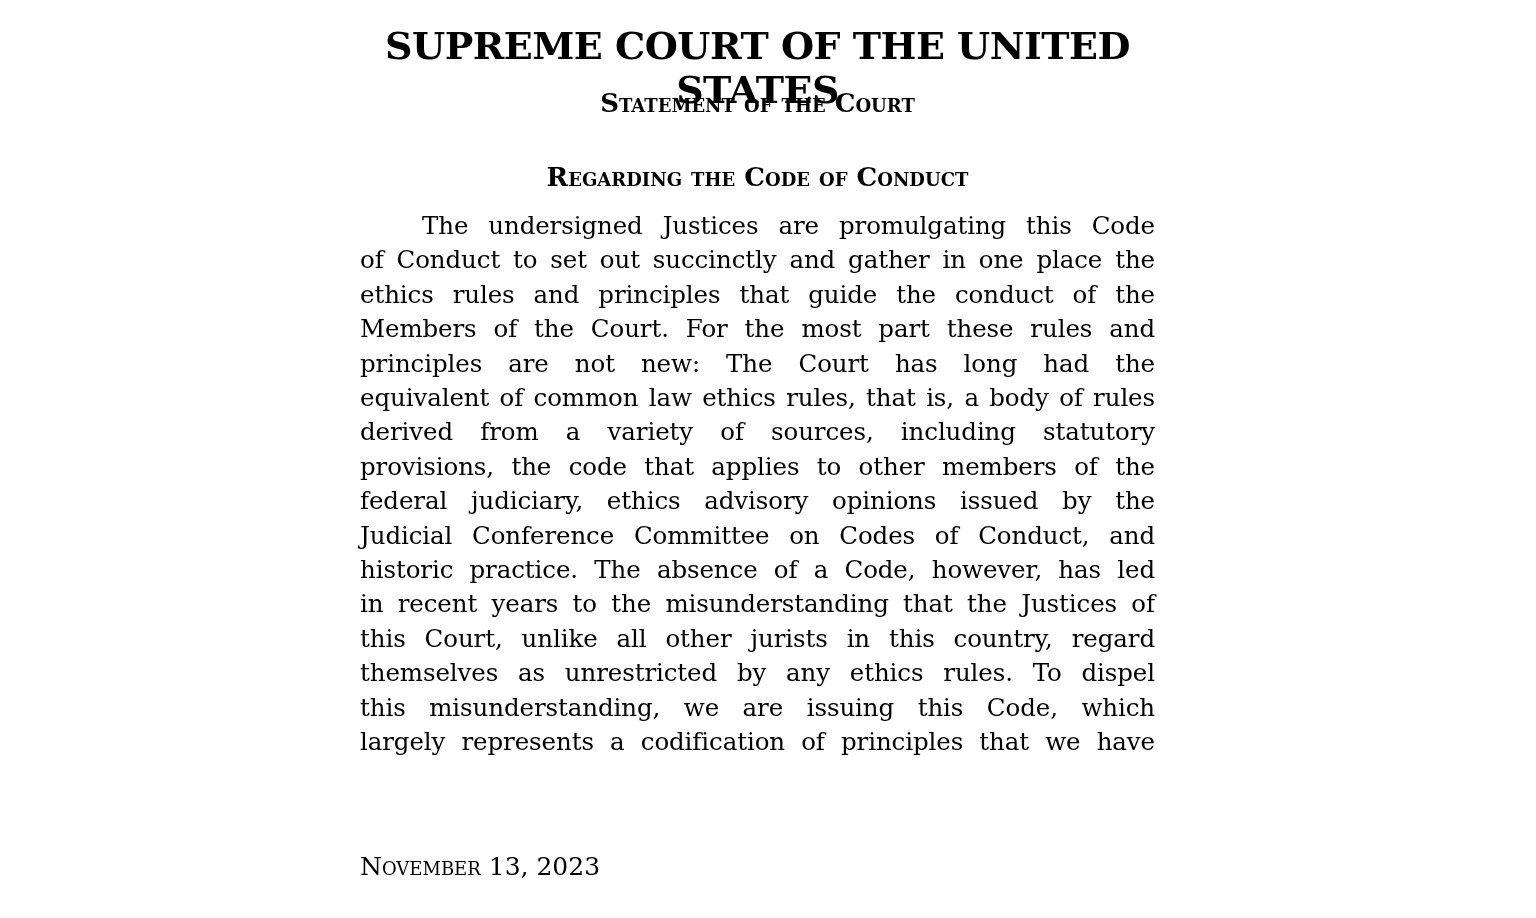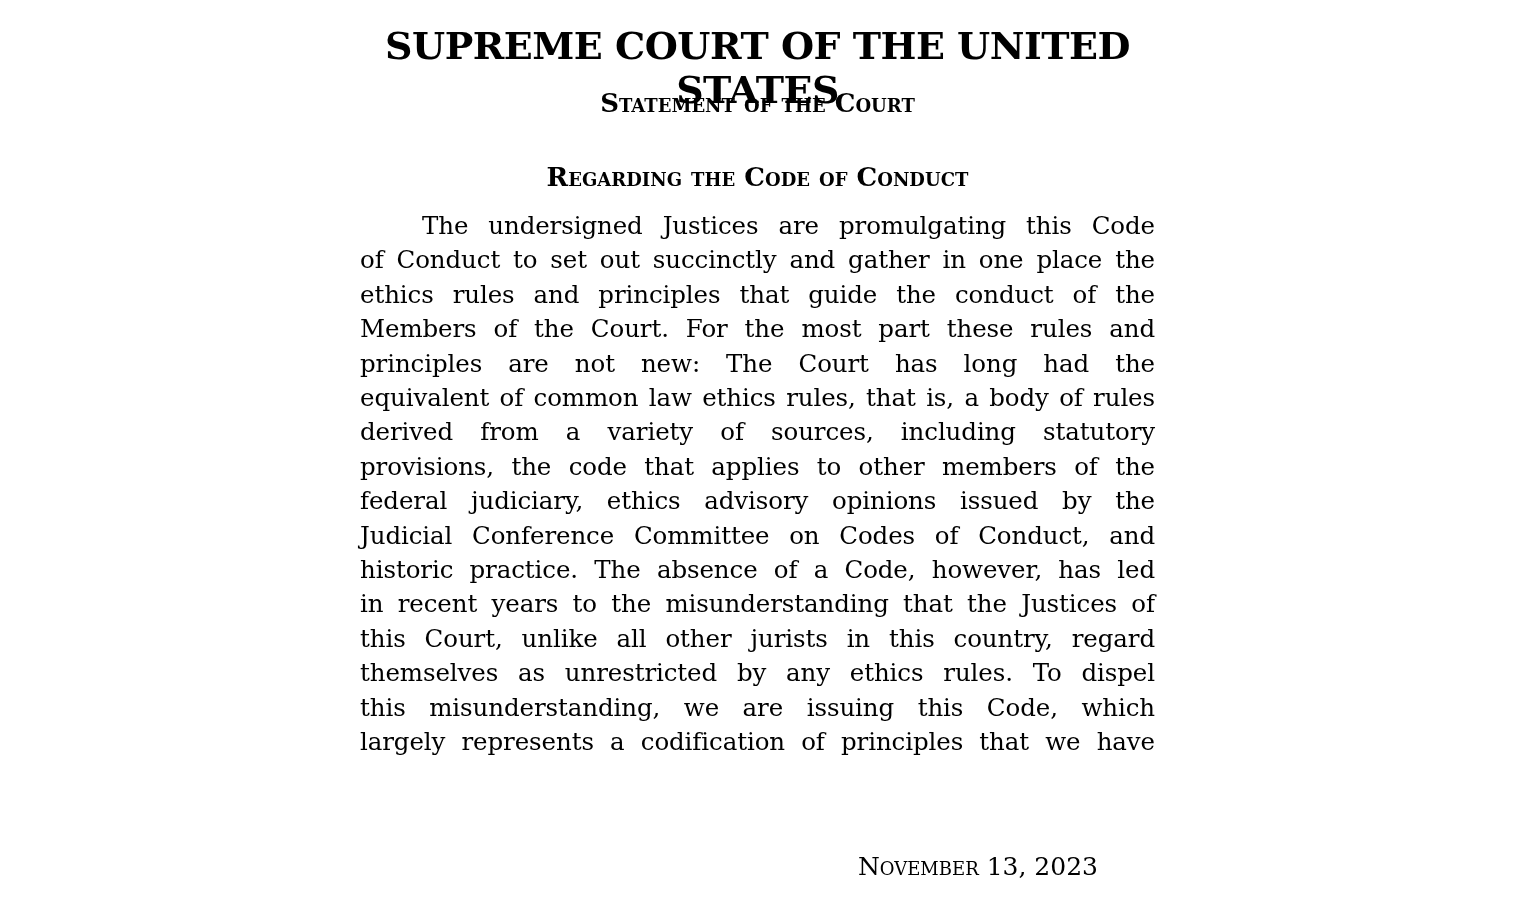--- a/index.html
+++ b/index.html
@@ -56,21 +56,20 @@
   }
   .line.first { text-indent: 62px; }
   .line.last  { text-align-last: left; }
   .doc-date {
     position: absolute;
     left: 360px;
     top: 851px;
     width: 795px;
     box-sizing: border-box;
     padding-right: 57px;
-    text-align: right;
     font-variant: small-caps;
     font-size: 25px;
     line-height: 32px;
   }
 </style>
 </head>
 <body>
 
 <div class="page">
 

